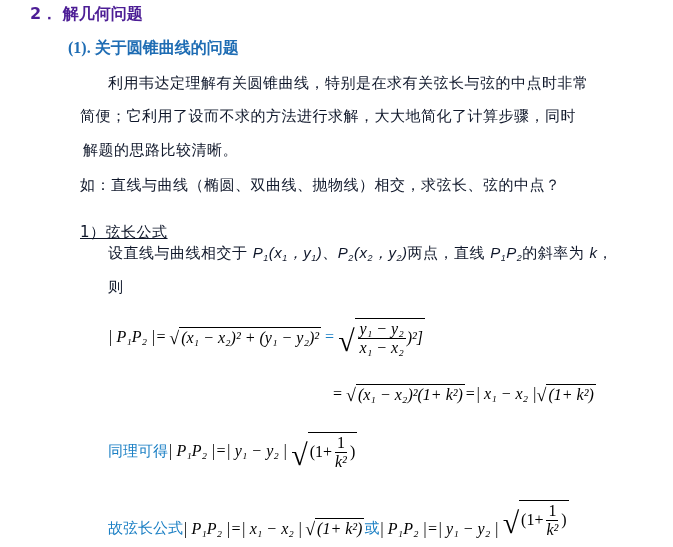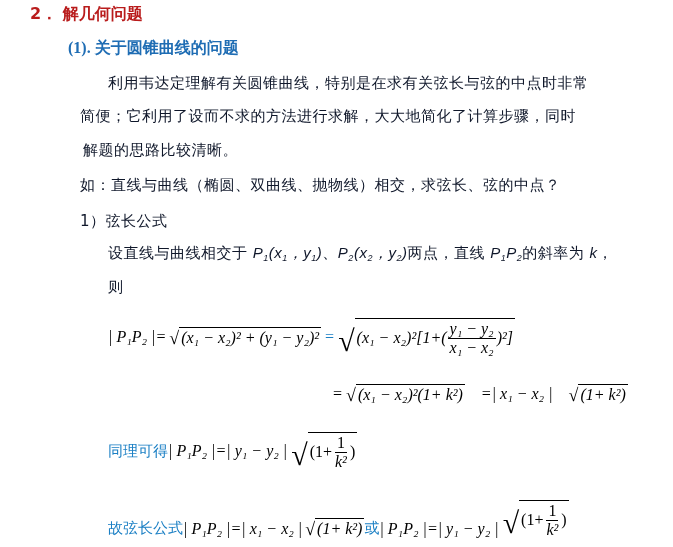--- a/index.html
+++ b/index.html
@@ -1,19 +1,19 @@
 <!DOCTYPE html>
 <html><head>
 <meta charset="utf-8">
 <style>
   html,body{margin:0;padding:0;background:#ffffff;}
   body{width:673px;height:547px;position:relative;overflow:hidden;
        font-family:"DejaVu Sans","Liberation Sans",sans-serif;color:#1a7fc4;}
   .abs{position:absolute;white-space:nowrap;}
-  .h2{left:30px;top:4px;font-size:16px;font-weight:bold;color:#b91c1c;}
+  .h2{left:30px;top:4px;font-size:16px;font-weight:bold;color:#4c1d95;}
   .h3{left:68px;top:38px;font-size:16px;font-weight:bold;color:#1f6db4;font-family:Liberation Serif, serif;}
   .p{font-size:15px;color:#0f172a;letter-spacing:0.5px;}
   .math{font-family:"Liberation Serif","DejaVu Serif",serif;color:#000;font-size:16px;}
   .mi{font-style:italic;}
   .it{font-style:italic;font-family:"Liberation Sans",sans-serif;margin-top:8px;}
   sub.s{font-size:9px;vertical-align:-3px;}
   .sqrt{display:inline-flex;align-items:stretch;}
   .rad{font-size:18px;line-height:1;align-self:flex-end;}
   .radicand{border-top:1px solid #000;padding:1px 2px 0 2px;display:inline-flex;align-items:center;}
   .frac{display:inline-flex;flex-direction:column;align-items:center;vertical-align:middle;margin:0 1px;}
@@ -33,57 +33,56 @@
   <span>(1).</span>
   <span>关于圆锥曲线的问题</span>
 </div>
 
 <div class="abs p" style="left:108px;top:74px;">利用韦达定理解有关圆锥曲线，特别是在求有关弦长与弦的中点时非常</div>
 <div class="abs p" style="left:80px;top:107px;">简便；它利用了设而不求的方法进行求解，大大地简化了计算步骤，同时</div>
 <div class="abs p" style="left:83px;top:141px;">解题的思路比较清晰。</div>
 
 <div class="abs p" style="left:80px;top:176px;">如：直线与曲线（椭圆、双曲线、抛物线）相交，求弦长、弦的中点？</div>
 
-<div class="abs p" style="left:80px;top:212px;">1）弦长公式</div>
+<div class="abs p" style="left:80px;top:223px;text-decoration:underline;">1）弦长公式</div>
 
 <div class="abs p" style="left:108px;top:244px;">
   <span>设直线与曲线相交于</span>
   <span class="it"><span>P</span><sub class="s">1</sub>(<span>x</span><sub class="s">1</sub>，<span>y</span><sub class="s">1</sub>)</span><span>、</span><span class="it"><span>P</span><sub class="s">2</sub>(<span>x</span><sub class="s">2</sub>，<span>y</span><sub class="s">2</sub>)</span><span>两点，直线</span>
   <span class="it"><span>P</span><sub class="s">1</sub><span>P</span><sub class="s">2</sub></span><span>的斜率为</span>
   <span class="it">k</span><span>，</span>
 </div>
 <div class="abs p" style="left:108px;top:278px;">则</div>
 
 <div class="abs math" style="left:108px;top:318px;display:flex;align-items:center;">
   <span class="mi">| P₁P₂ |=</span>
   <span class="sqrt" style="margin-left:3px;">
       <span class="rad">√</span>
       <span class="radicand mi">(x₁ − x₂)² + (y₁ − y₂)²</span>
     </span>
   <span style="color:#1a7fc4;margin:0 4px;">=</span>
   <span class="sqrt">
       <span class="rad" style="font-size:30px;">√</span>
       <span class="radicand mi">
-        <span>(x₁ − x₂)²[1+(</span>
         <span class="frac">
           <span class="num">y₁ − y₂</span>
           <span class="den">x₁ − x₂</span>
         </span>
         <span>)²]</span>
       </span>
     </span>
 </div>
 
 <div class="abs math" style="left:333px;top:384px;display:flex;align-items:center;">
   <span style="margin-right:4px;">=</span>
   <span class="sqrt">
       <span class="rad">√</span>
       <span class="radicand mi">(x₁ − x₂)²(1+ k²)</span>
     </span>
-  <span class="mi" style="margin:0 16px;">=| x₁ − x₂ |</span>
+  <span class="mi" style="margin:0 0;">=| x₁ − x₂ |</span>
   <span class="sqrt">
       <span class="rad">√</span>
       <span class="radicand mi">(1+ k²)</span>
     </span>
 </div>
 
 <div class="abs math" style="left:108px;top:432px;display:flex;align-items:center;">
   <span class="blue">同理可得</span>
   <span class="mi">| P₁P₂ |=| y₁ − y₂ |</span>
   <span class="sqrt" style="margin-left:4px;">

